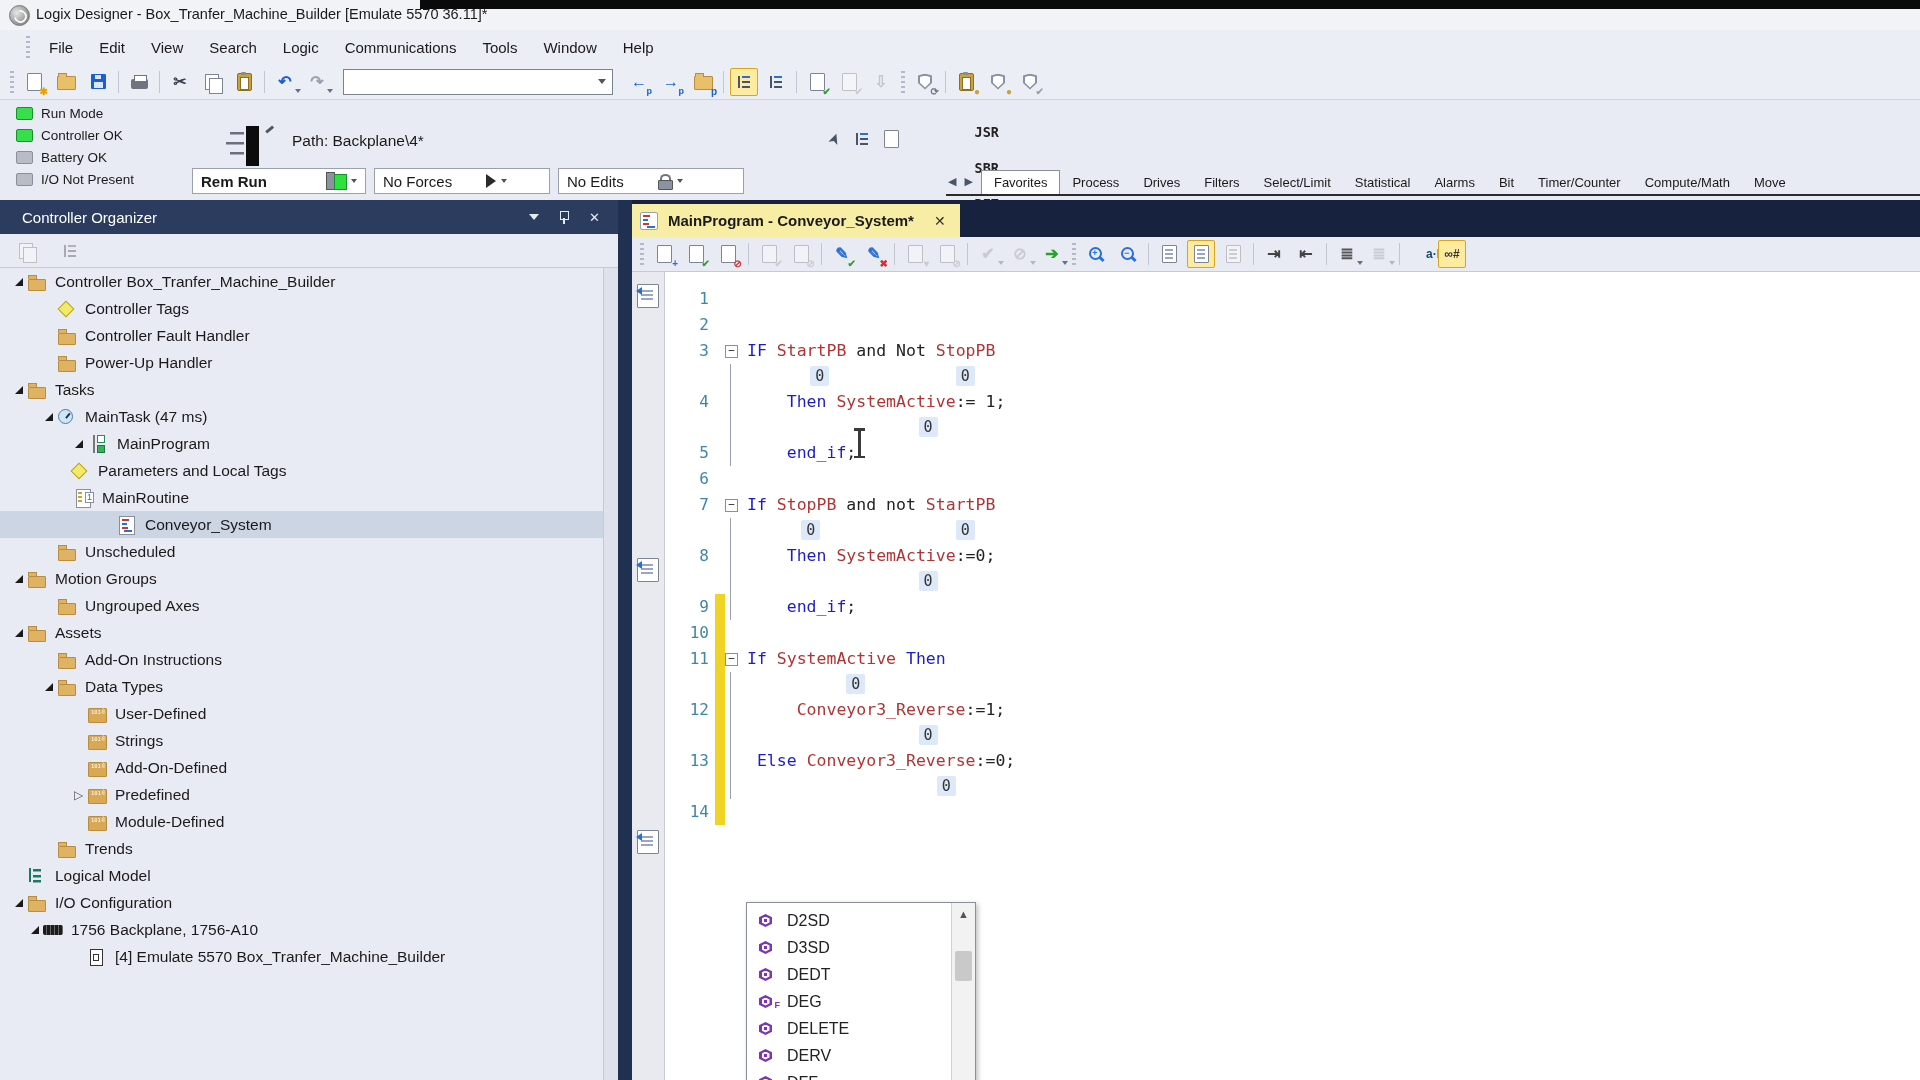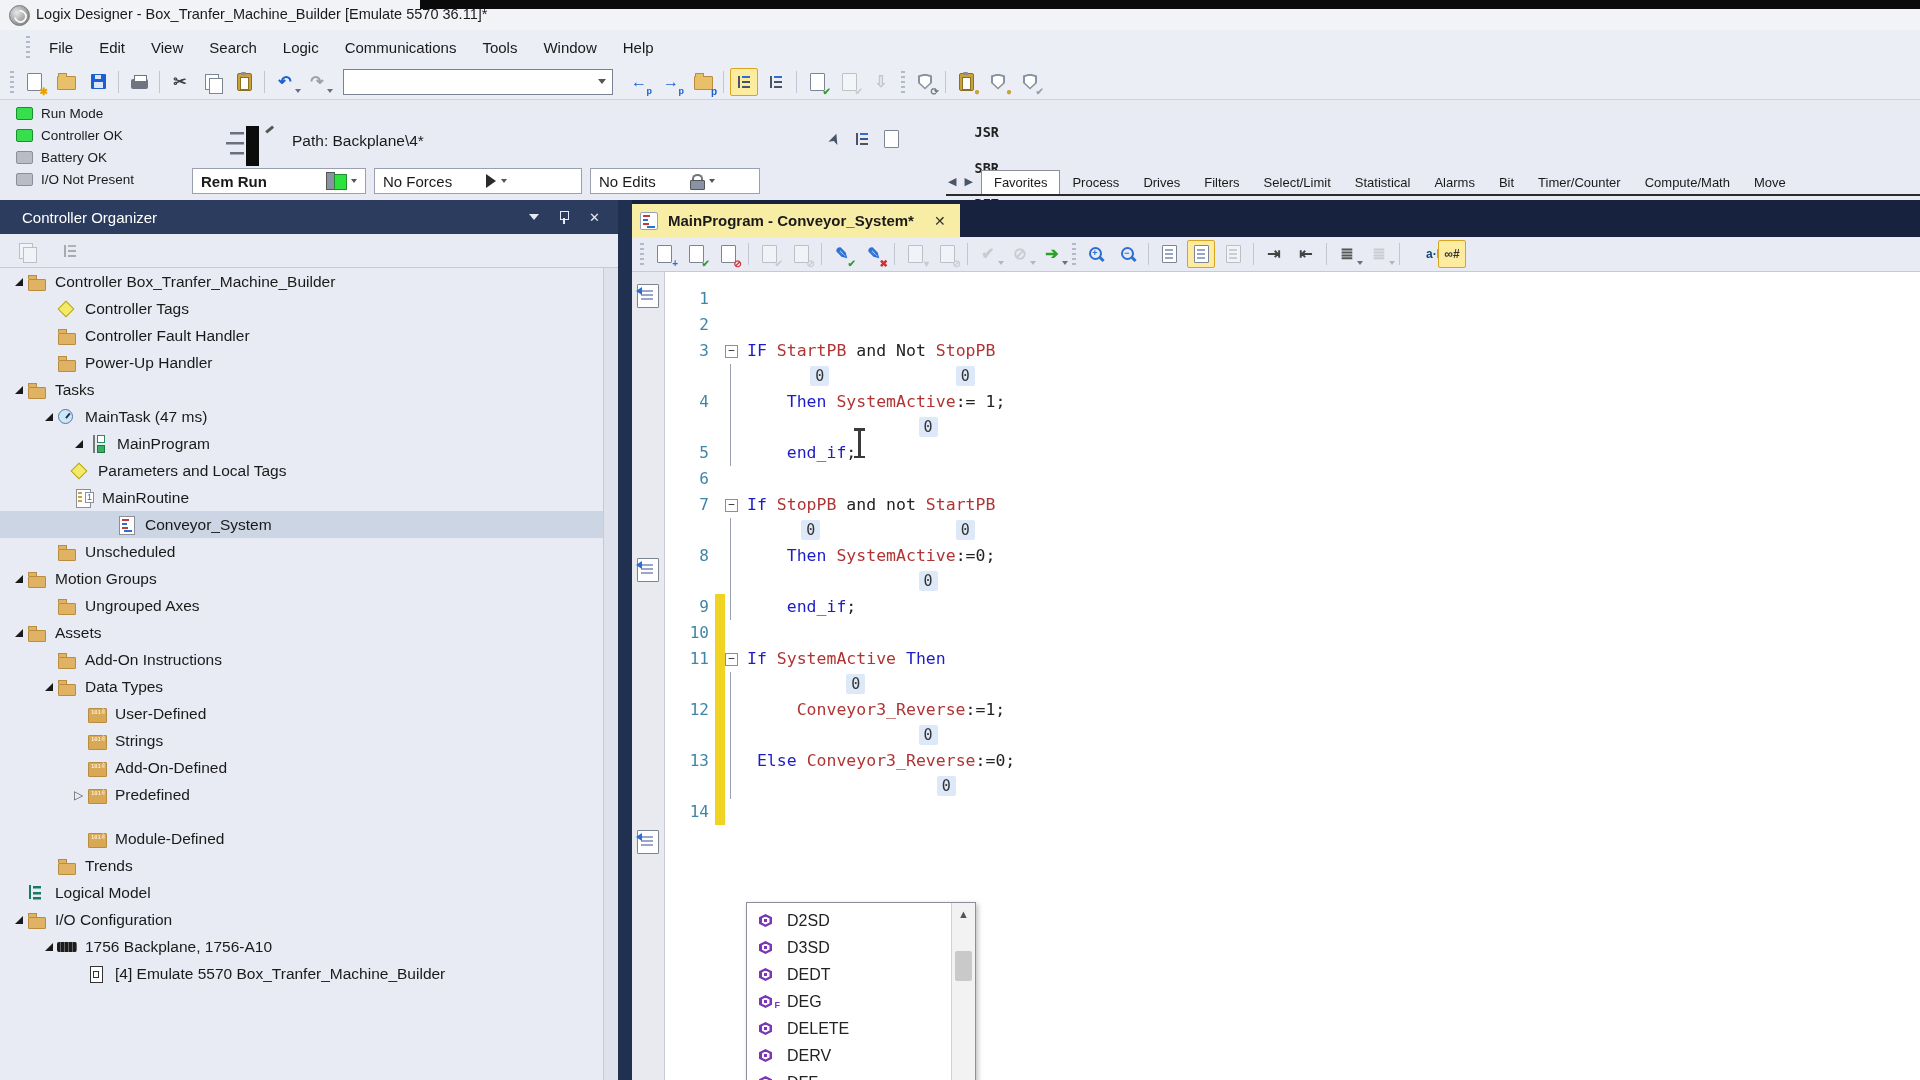--- a/index.html
+++ b/index.html
@@ -347,27 +347,27 @@
     <div class="modebox-row">
       <div class="modebox first" style="width:174px;">
         <span class="lbl">Rem Run</span>
         <span class="mb-ind" style="margin-left:auto;">
             <span class="cpu"></span>
             <span class="grn"></span>
           </span>
         <span class="dchev"></span>
       </div>
       <div class="mb-gap"></div>
-      <div class="modebox" style="width:208px;">
+      <div class="modebox" style="width:176px;">
         <span class="lbl">No Forces</span>
         <span class="forces-play"></span>
         <span class="dchev"></span>
       </div>
       <div class="mb-gap"></div>
-      <div class="modebox" style="width:170px;">
+      <div class="modebox" style="width:186px;">
         <span class="lbl">No Edits</span>
         <span class="lockicon"></span>
         <span class="dchev"></span>
       </div>
     </div>
   </div>
 
   <div class="palette">
     <div class="pal-row1">
       <span class="pal-chev">◀</span>
@@ -534,21 +534,21 @@
           <span class="ti ti-datatype"></span>
           <span>Add-On-Defined</span>
         </div>
         <div class="trow" style="padding-left: 70px;">
           <span class="arrslot">
             <span class="arr-closed">▷</span>
           </span>
           <span class="ti ti-datatype"></span>
           <span>Predefined</span>
         </div>
-        <div class="trow" style="padding-left: 70px; margin-top: 17px;">
+        <div class="trow" style="padding-left: 70px;">
           <span class="arrslot"></span>
           <span class="ti ti-datatype"></span>
           <span>Module-Defined</span>
         </div>
         <div class="trow" style="padding-left: 40px;">
           <span class="arrslot"></span>
           <span class="ti ti-folder"></span>
           <span>Trends</span>
         </div>
         <div class="trow" style="padding-left: 10px;">
@@ -556,21 +556,21 @@
           <span class="ti ti-logical"></span>
           <span>Logical Model</span>
         </div>
         <div class="trow" style="padding-left: 10px;">
           <span class="arrslot">
             <span class="arr-open"></span>
           </span>
           <span class="ti ti-folder"></span>
           <span>I/O Configuration</span>
         </div>
-        <div class="trow" style="padding-left: 40px;">
+        <div class="trow" style="padding-left: 26px;">
           <span class="arrslot">
             <span class="arr-open"></span>
           </span>
           <span class="ti ti-backplane"></span>
           <span>1756 Backplane, 1756-A10</span>
         </div>
         <div class="trow" style="padding-left: 70px;">
           <span class="arrslot"></span>
           <span class="ti ti-module"></span>
           <span>[4] Emulate 5570 Box_Tranfer_Machine_Builder</span>

